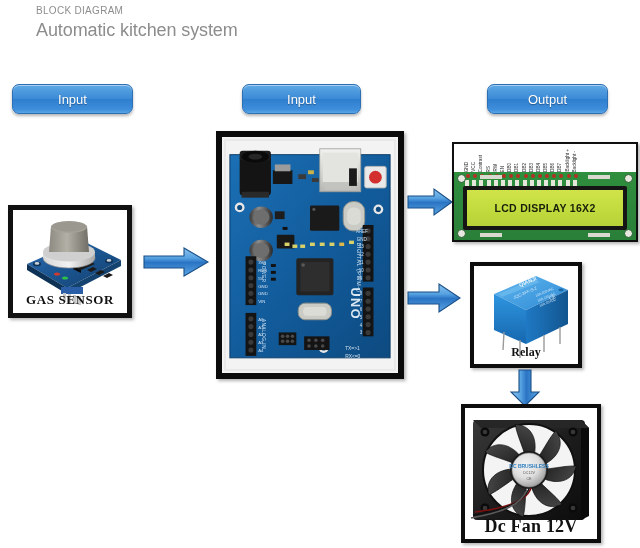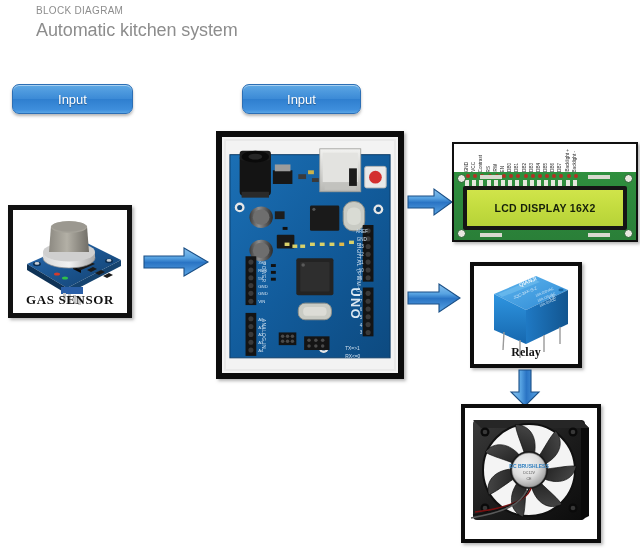--- a/index.html
+++ b/index.html
@@ -207,20 +207,23 @@
   <div id="title-block">
     <div class="t1">BLOCK DIAGRAM</div>
     <div class="t2">Automatic kitchen system</div>
   </div>
 
   <div class="stage-btn" id="btn-input">
     <span>Input</span>
   </div>
   <div class="stage-btn" id="btn-proses">
     <span>Input</span>
+  </div>
+  <div class="stage-btn" id="btn-output">
+    <span>Output</span>
   </div>
 
   <div class="pic-box" id="box-gas">
     <svg class="gas-art" viewBox="0 0 114 103" preserveAspectRatio="none">
       <defs>
         <linearGradient id="gsBoard" x1="0" y1="0" x2="1" y2="1">
           <stop offset="0" stop-color="#2f6fb5"></stop>
           <stop offset="0.5" stop-color="#1b5590"></stop>
           <stop offset="1" stop-color="#123f6d"></stop>
         </linearGradient>
@@ -715,15 +718,16 @@
       <text x="64" y="60" fill="#2f7fbf" font-family="Liberation Sans, sans-serif" font-size="5" text-anchor="middle" font-weight="bold">DC BRUSHLESS</text>
       <text x="64" y="66" fill="#555" font-family="Liberation Sans, sans-serif" font-size="3.6" text-anchor="middle">DC12V</text>
       <text x="64" y="72" fill="#555" font-family="Liberation Sans, sans-serif" font-size="3.6" text-anchor="middle">CE</text>
 
       <g fill="none" stroke-width="1.6">
         <path d="M66,80 C62,92 44,100 10,104" stroke="#7a1010"></path>
         <path d="M64,81 C58,94 42,102 8,107" stroke="#111"></path>
         <path d="M62,82 C56,96 40,104 6,110" stroke="#5a5a5a"></path>
       </g>
     </svg>
+    <div class="caption">Dc Fan 12V</div>
   </div>
 
 </div>
 
 </body></html>

